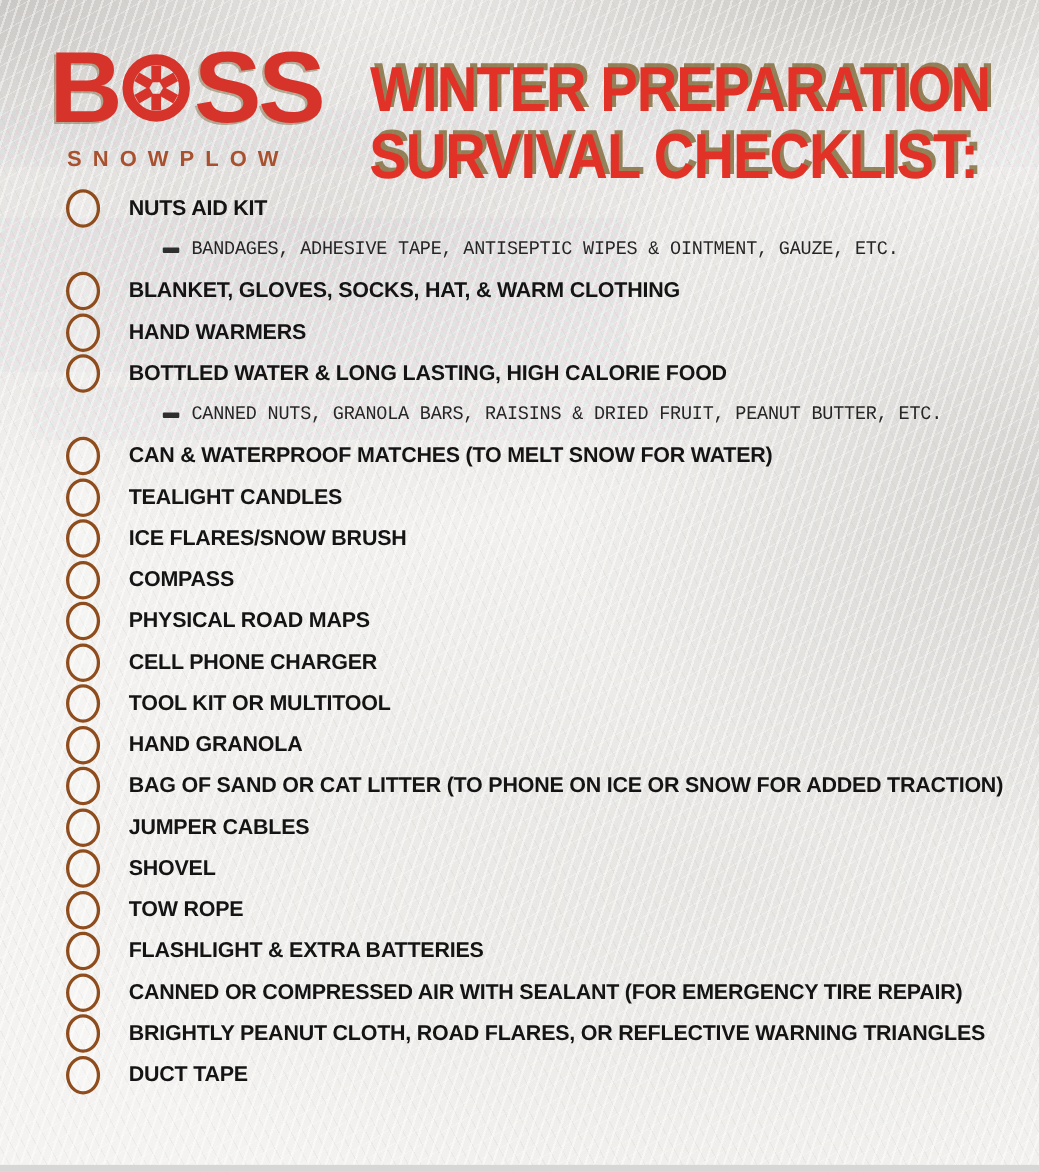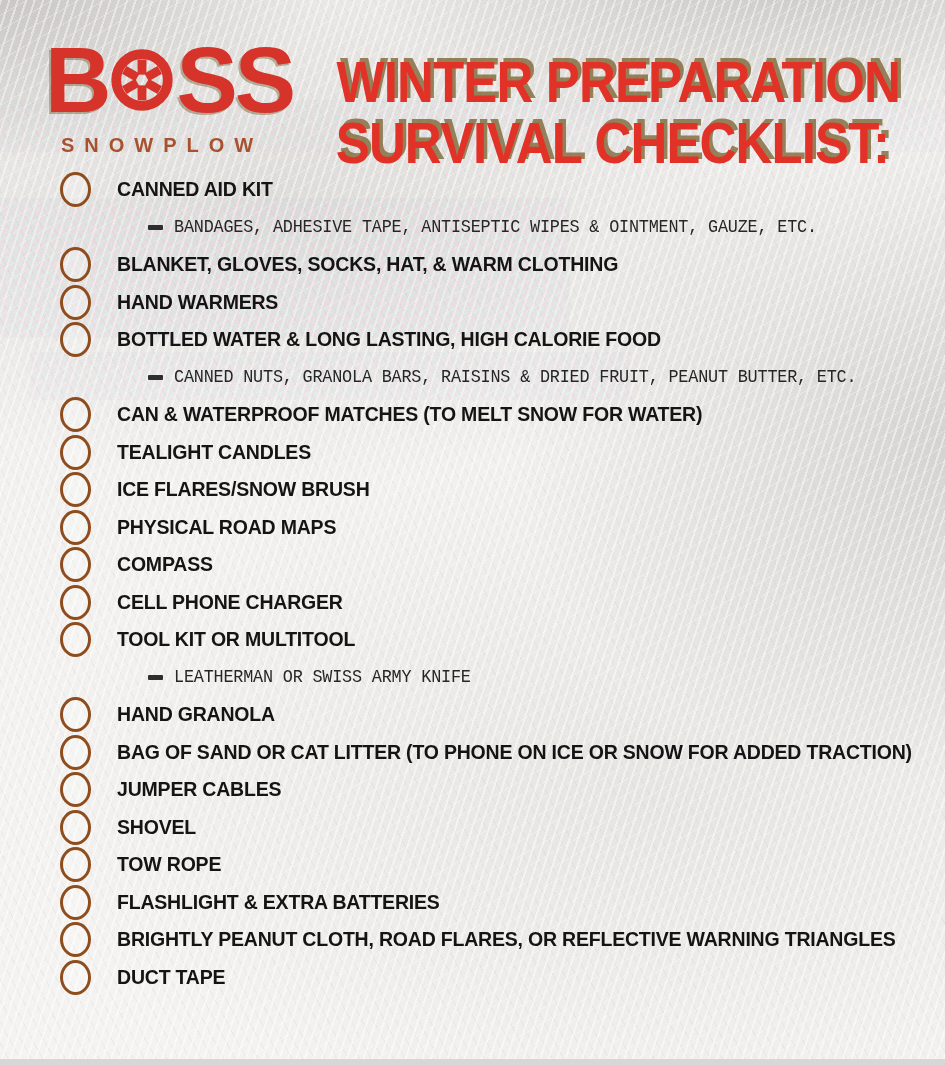--- a/index.html
+++ b/index.html
@@ -132,21 +132,21 @@
   </div>
 
   <h1 class="title">
     <span class="title-line">WINTER PREPARATION</span><br>
     <span class="title-line">SURVIVAL CHECKLIST:</span>
   </h1>
 
   <div class="list" id="list">
   <div class="row">
     <span class="circle"></span>
-    <span class="label">CANNED AID KIT</span>
+    <span class="label">NUTS AID KIT</span>
   </div>
 
   <div class="subrow">
     <span class="dash"></span>
     <span class="sublabel">BANDAGES, ADHESIVE TAPE, ANTISEPTIC WIPES &amp; OINTMENT, GAUZE, ETC.</span>
   </div>
 
   <div class="row">
     <span class="circle"></span>
     <span class="label">BLANKET, GLOVES, SOCKS, HAT, &amp; WARM CLOTHING</span>
@@ -177,42 +177,38 @@
     <span class="label">TEALIGHT CANDLES</span>
   </div>
 
   <div class="row">
     <span class="circle"></span>
     <span class="label">ICE FLARES/SNOW BRUSH</span>
   </div>
 
   <div class="row">
     <span class="circle"></span>
+    <span class="label">COMPASS</span>
+  </div>
+
+  <div class="row">
+    <span class="circle"></span>
     <span class="label">PHYSICAL ROAD MAPS</span>
   </div>
 
   <div class="row">
     <span class="circle"></span>
-    <span class="label">COMPASS</span>
-  </div>
-
-  <div class="row">
-    <span class="circle"></span>
     <span class="label">CELL PHONE CHARGER</span>
   </div>
 
   <div class="row">
     <span class="circle"></span>
     <span class="label">TOOL KIT OR MULTITOOL</span>
   </div>
 
-  <div class="subrow">
-    <span class="dash"></span>
-    <span class="sublabel">LEATHERMAN OR SWISS ARMY KNIFE</span>
-  </div>
 
   <div class="row">
     <span class="circle"></span>
     <span class="label">HAND GRANOLA</span>
   </div>
 
   <div class="row">
     <span class="circle"></span>
     <span class="label">BAG OF SAND OR CAT LITTER (TO PHONE ON ICE OR SNOW FOR ADDED TRACTION)</span>
   </div>
@@ -230,20 +226,24 @@
   <div class="row">
     <span class="circle"></span>
     <span class="label">TOW ROPE</span>
   </div>
 
   <div class="row">
     <span class="circle"></span>
     <span class="label">FLASHLIGHT &amp; EXTRA BATTERIES</span>
   </div>
 
+  <div class="row">
+    <span class="circle"></span>
+    <span class="label">CANNED OR COMPRESSED AIR WITH SEALANT (FOR EMERGENCY TIRE REPAIR)</span>
+  </div>
 
   <div class="row">
     <span class="circle"></span>
     <span class="label">BRIGHTLY PEANUT CLOTH, ROAD FLARES, OR REFLECTIVE WARNING TRIANGLES</span>
   </div>
 
   <div class="row">
     <span class="circle"></span>
     <span class="label">DUCT TAPE</span>
   </div>

